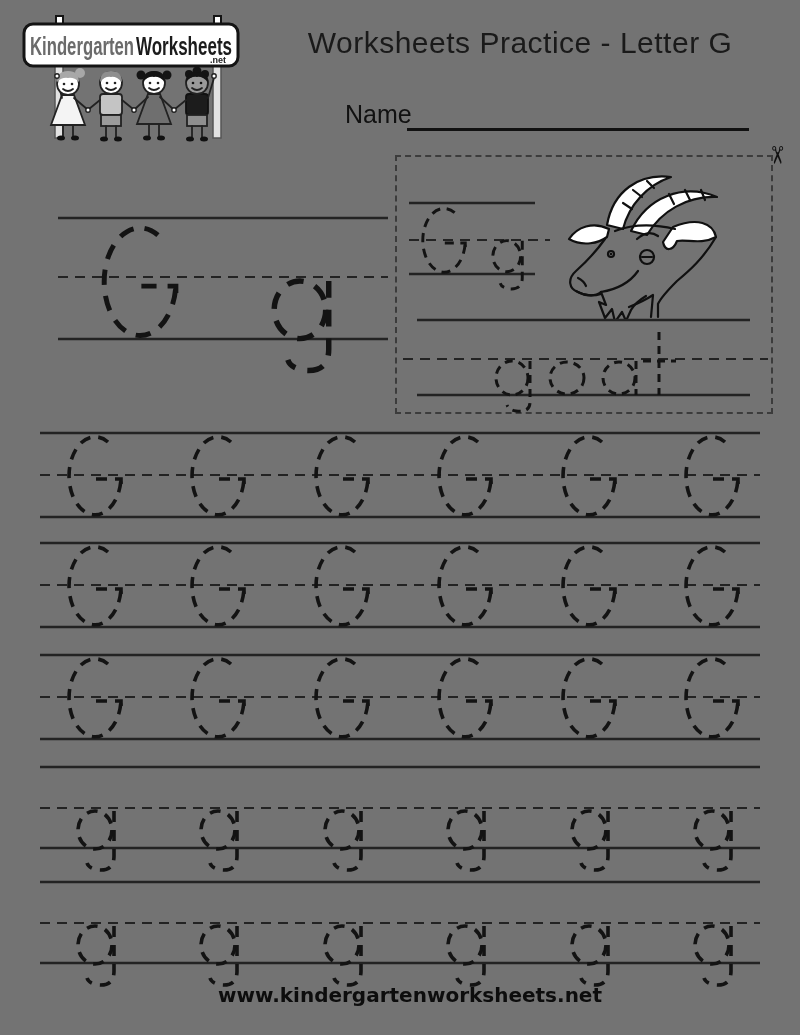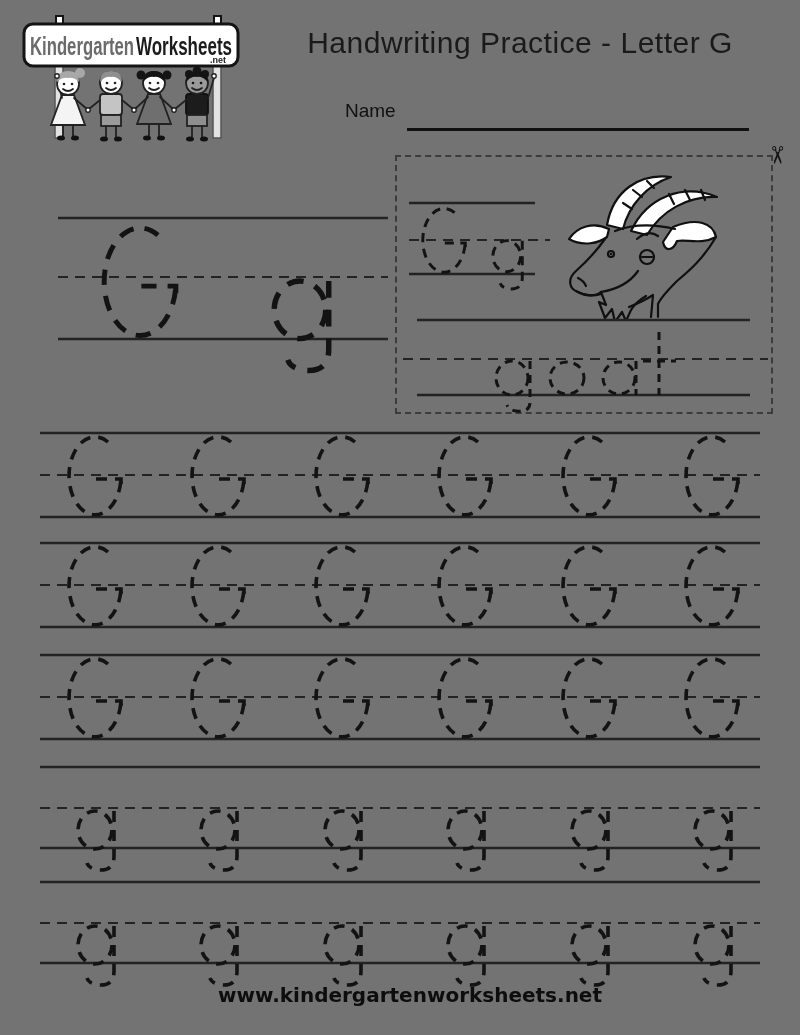--- a/index.html
+++ b/index.html
@@ -2,21 +2,21 @@
 <html><head>
 <meta charset="utf-8">
 <style>
   html,body{margin:0;padding:0;background:#ffffff;}
   .page{position:relative;width:800px;height:1035px;background:#737373;overflow:hidden;
         font-family:"Liberation Sans",sans-serif;color:#141414;}
   .abs{position:absolute;}
 
   .title{left:250px;top:26px;width:540px;text-align:center;font-size:30px;
          letter-spacing:.5px;color:#1a1a1a;}
-  .name-label{left:345px;top:100px;font-size:19px;color:#111;}
+  .name-label{left:345px;top:100px;font-size:25px;color:#111;}
   .name-line{left:407px;top:102px;width:342px;height:26px;border-bottom:3px solid #111;}
 
   .card{left:395px;top:155px;width:378px;height:259px;border:2px dashed #3c3c3c;
         box-sizing:border-box;}
   .scissors{right:-16px;top:-16px;font-size:24px;color:#111;
             font-family:"DejaVu Sans",sans-serif;transform:rotate(90deg);}
 
   .footer{left:0;top:983px;width:800px;text-align:center;font-size:20px;font-weight:bold;
           font-family:"DejaVu Sans",sans-serif;color:#0d0d0d;transform:translateX(10px);}
 
@@ -110,21 +110,21 @@
       <circle cx="177" cy="71" r="1.3" fill="#111"></circle>
         <circle cx="185" cy="71" r="1.3" fill="#111"></circle>
       <path class="kid-line" d="M176,76 Q181,80 186,76" stroke-width="1.3"></path>
       <circle cx="158" cy="98" r="2.2" fill="#fff" stroke="#222" stroke-width="1.4"></circle>
       <circle cx="198" cy="64" r="2.2" fill="#fff" stroke="#222" stroke-width="1.4"></circle>
       <ellipse cx="174" cy="127" rx="4" ry="2.5" fill="#111"></ellipse>
         <ellipse cx="188" cy="127" rx="4" ry="2.5" fill="#111"></ellipse>
     </g>
   </svg>
 
-  <div class="abs title">Handwriting Practice - Letter G</div>
+  <div class="abs title">Worksheets Practice - Letter G</div>
   <div class="abs name-label">Name</div>
   <div class="abs name-line"></div>
 
   <svg class="abs" style="left:48px;top:195px" width="350" height="200" viewBox="0 0 350 200">
     <path class="guide-solid" d="M10,23 H340"></path>
     <path class="guide-dash" d="M10,82 H340"></path>
     <path class="guide-solid" d="M10,144 H340"></path>
     <use href="#glyph-G" x="52" y="27" width="80" height="120"></use>
     <use href="#glyph-g" x="223" y="83" width="70" height="100"></use>
   </svg>

